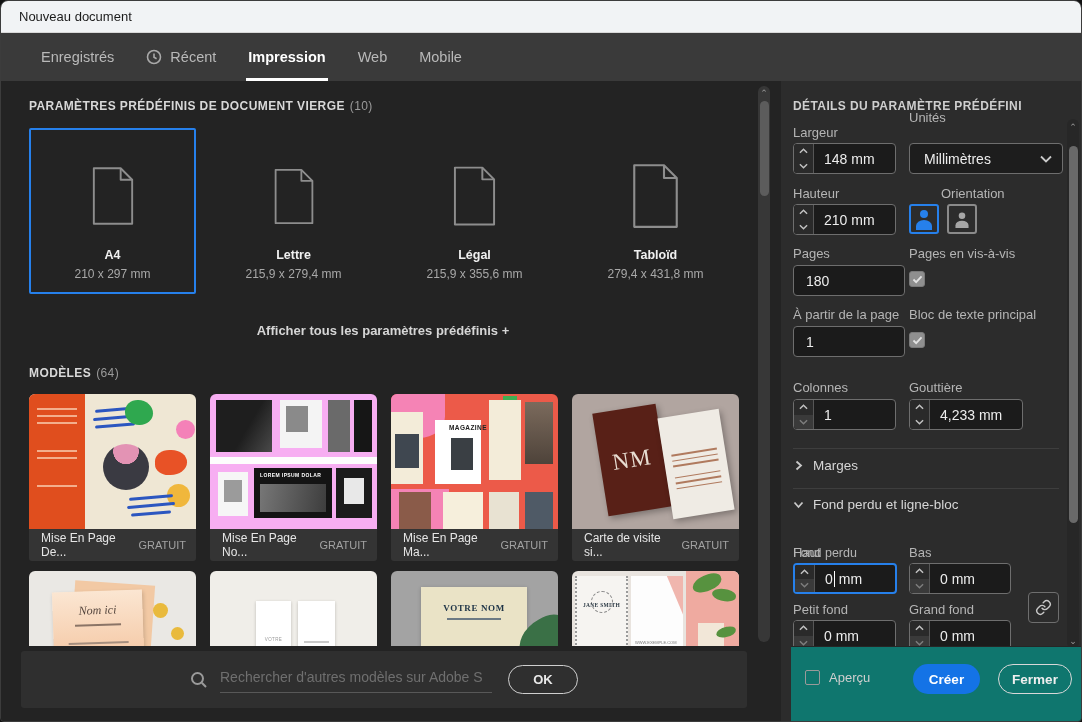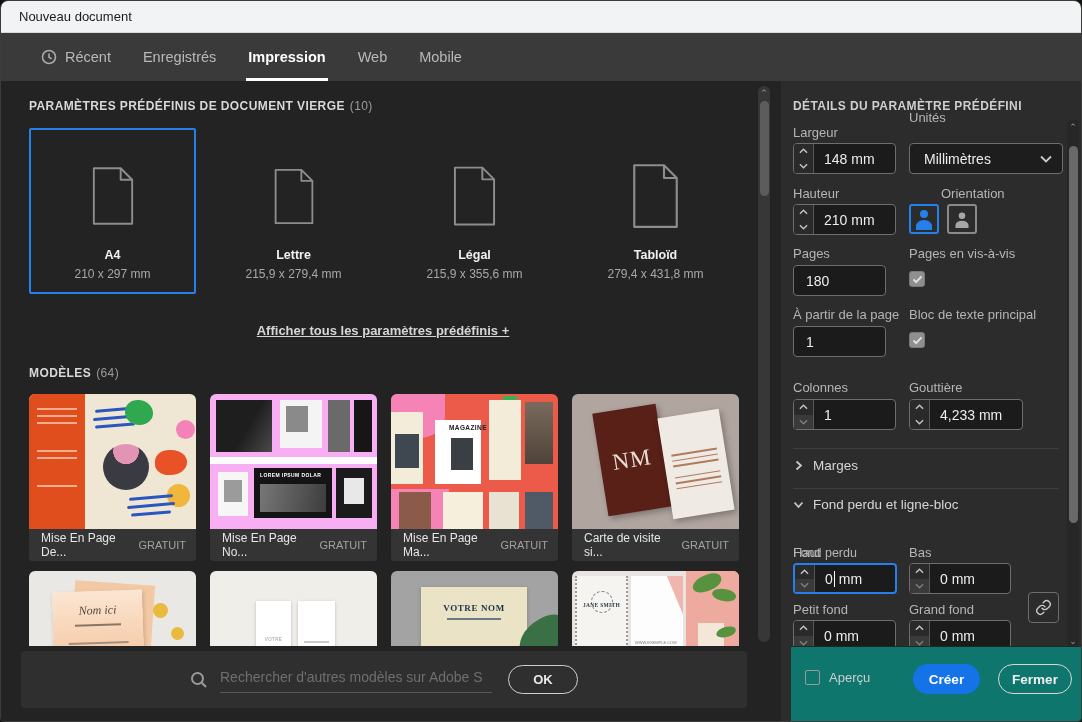--- a/index.html
+++ b/index.html
@@ -24,21 +24,21 @@
   .sec-head .count { color:#9b9b9b; font-weight:normal; margin-left:5px; }
 
   .preset-row { position:absolute; left:28px; top:47px; display:flex; gap:14px; }
   .preset-card { width:167px; height:166px; border:2px solid transparent; border-radius:2px; display:flex; flex-direction:column; align-items:center; padding-top:24px; cursor:pointer; }
   .preset-card.selected { border-color:#2680eb; }
   .preset-icon-box { height:84px; display:flex; align-items:center; justify-content:center; }
   .page-svg { stroke:#8d8d8d; fill:none; stroke-width:2; stroke-linejoin:round; }
   .preset-name { margin-top:10px; font-size:12.5px; font-weight:bold; color:#f0f0f0; }
   .preset-dims { margin-top:5px; font-size:12px; color:#a8a8a8; }
 
-  .show-all { position:absolute; left:0; width:764px; top:242px; text-align:center; font-size:13px; font-weight:bold; color:#d6d6d6; cursor:pointer;text-decoration:underline; }
+  .show-all { position:absolute; left:0; width:764px; top:242px; text-align:center; font-size:13px; font-weight:bold; color:#d6d6d6; cursor:pointer; }
 
   .tmpl-row { position:absolute; left:28px; display:flex; gap:14px; }
   .tmpl-card { width:167px; cursor:pointer; }
   .thumb { position:relative; width:167px; height:135px; border-radius:6px 6px 0 0; overflow:hidden; }
   .tmpl-label { height:32px; background:#343434; border-radius:0 0 3px 3px; display:flex; align-items:center; justify-content:space-between; padding:0 10px 0 12px; }
   .tmpl-name { font-size:12px; color:#e6e6e6; }
   .tmpl-badge { font-size:11px; color:#a2a2a2; }
   .row2-clip { position:absolute; left:28px; top:490px; width:712px; height:75px; overflow:hidden; display:flex; gap:14px; }
   .row2-clip .thumb { border-radius:6px; }
 
@@ -123,21 +123,21 @@
   .composite.focused { border:2px solid #2680eb; }
   .stepper { width:20px; background:#2a2a2a; border-right:1px solid #565656; display:flex; flex-direction:column; }
   .step { flex:1; display:flex; align-items:center; justify-content:center; cursor:pointer; }
   .step svg { width:9px; height:6px; stroke:#c2c2c2; fill:none; stroke-width:1.6; }
   .step.dim { background:#3a3a3a; } .step.dim svg { stroke:#7e7e7e; }
   .fieldv { flex:1; display:flex; align-items:center; padding-left:10px; font-size:14px; color:#ededed; white-space:nowrap; }
   .caret { display:inline-block; width:1px; height:16px; background:#ffffff; margin:0 1px; animation:blink 1s steps(1) infinite; }
   @keyframes blink { 50% { opacity:0; } }
   .unit { margin-left:3px; }
 
-  .plain-input { position:absolute; width:93px; height:31px; background:#1b1b1b; border:1px solid #6e6e6e; border-radius:4px; color:#ededed; font-size:14px; padding-left:12px; outline:none; font-family:"Liberation Sans", sans-serif; }
+  .plain-input { position:absolute; width:112px; height:31px; background:#1b1b1b; border:1px solid #6e6e6e; border-radius:4px; color:#ededed; font-size:14px; padding-left:12px; outline:none; font-family:"Liberation Sans", sans-serif; }
 
   .dropdown { position:absolute; left:128px; width:154px; height:31px; background:#1d1d1d; border:1px solid #6e6e6e; border-radius:4px; display:flex; align-items:center; padding:0 10px 0 14px; cursor:pointer; }
   .dropdown span { flex:1; font-size:14px; color:#ededed; }
   .dropdown svg { width:12px; height:8px; stroke:#c9c9c9; fill:none; stroke-width:1.8; }
 
   .ori-btn { position:absolute; width:30px; height:30px; border:2px solid #8a8a8a; border-radius:3px; display:flex; align-items:center; justify-content:center; cursor:pointer; }
   .ori-btn.sel { border-color:#2680eb; }
 
   .cb { position:absolute; width:16px; height:16px; border-radius:3px; cursor:pointer; }
   .cb.checked { background:#8f8f8f; border:1px solid #7a7a7a; display:flex; align-items:center; justify-content:center; }
@@ -164,29 +164,29 @@
 <body>
 
 <div class="window">
 
   <div class="titlebar">
     <span>Nouveau document</span>
   </div>
 
   <div class="tabbar">
     <div class="tab">
+        <span>Enregistrés</span>
+      </div>
+    <div class="tab">
       <svg class="clock-svg" viewBox="0 0 16 16">
           <circle cx="8" cy="8" r="6.5"></circle>
           <path d="M8 4.5 V8.3 L10.6 9.8"></path>
         </svg>
       <span>Récent</span>
     </div>
-    <div class="tab">
-        <span>Enregistrés</span>
-      </div>
     <div class="tab active">
         <span>Impression</span>
       </div>
     <div class="tab">
         <span>Web</span>
       </div>
     <div class="tab">
         <span>Mobile</span>
       </div>
   </div>

